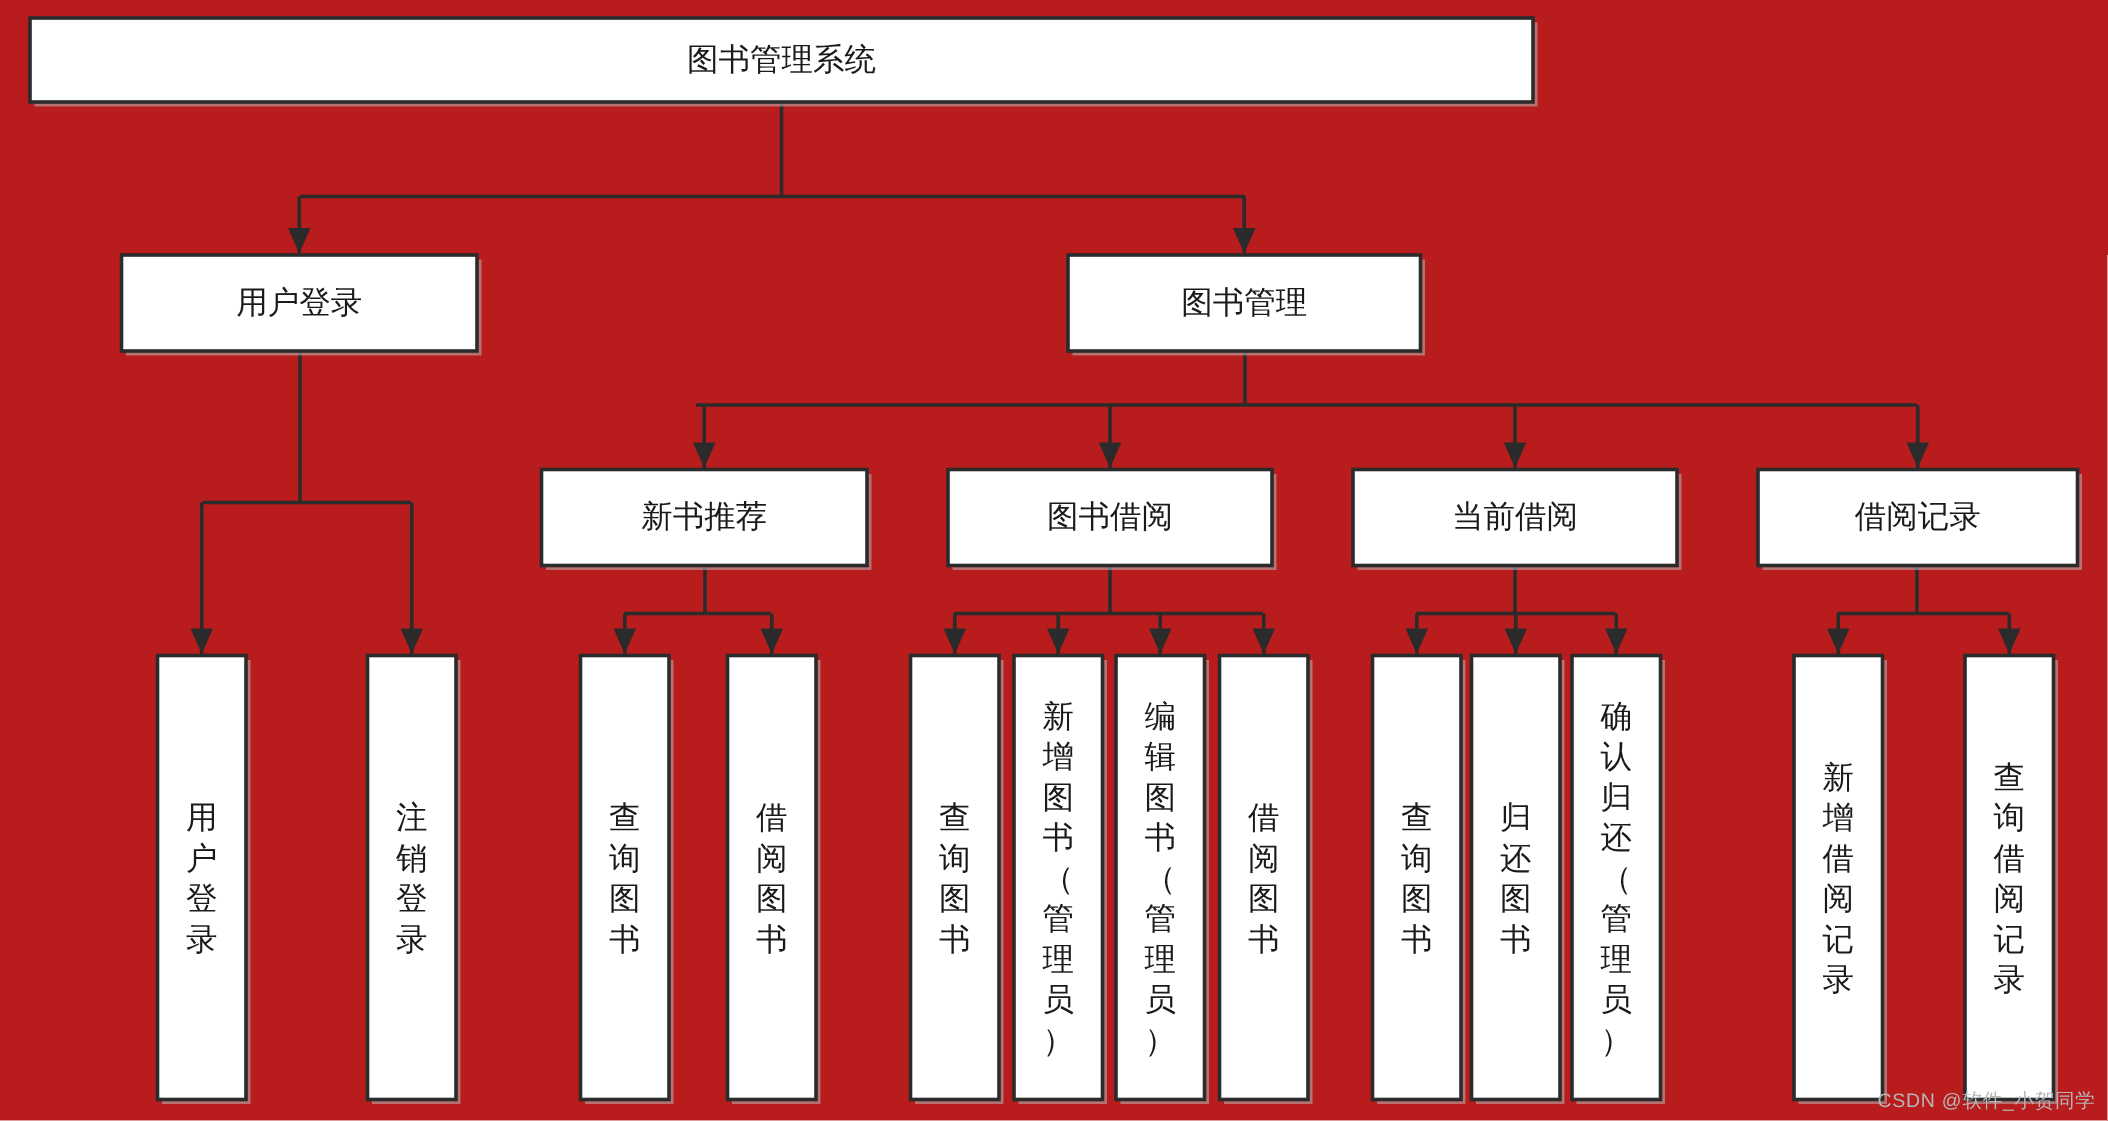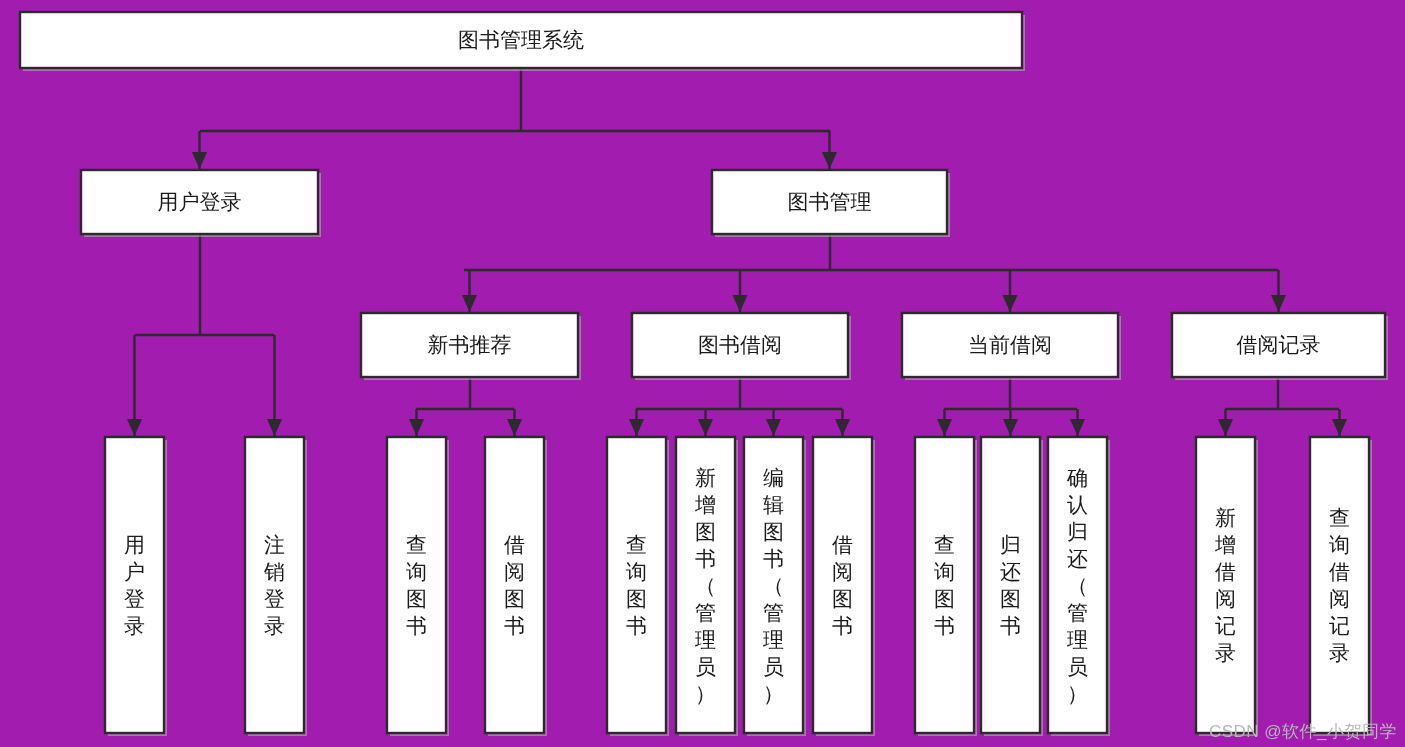--- a/index.html
+++ b/index.html
@@ -8,21 +8,21 @@
     padding: 0;
     background: #ffffff;
   }
   body {
     font-family: "Liberation Sans", "DejaVu Sans", sans-serif;
   }
   #diagram-root {
     position: relative;
     width: 1405px;
     height: 747px;
-    background: #a21caf;
+    background: #b91c1c;
     overflow: hidden;
   }
   svg#flow {
     position: absolute;
     left: 0;
     top: 0;
     width: 1405px;
     height: 747px;
     display: block;
   }
@@ -55,21 +55,21 @@
     fill: #1a1a1a;
     font-family: "Liberation Sans", "DejaVu Sans", sans-serif;
     font-size: 21px;
     text-anchor: middle;
   }
   .watermark {
     position: absolute;
     right: 8px;
     bottom: 4px;
     font-family: "Liberation Sans", "DejaVu Sans", sans-serif;
-    font-size: 17px;
+    font-size: 13px;
     color: #b6b6b6;
     letter-spacing: 0.5px;
     white-space: nowrap;
     user-select: none;
   }
 </style>
 </head>
 <body>
 
 <div id="diagram-root">

